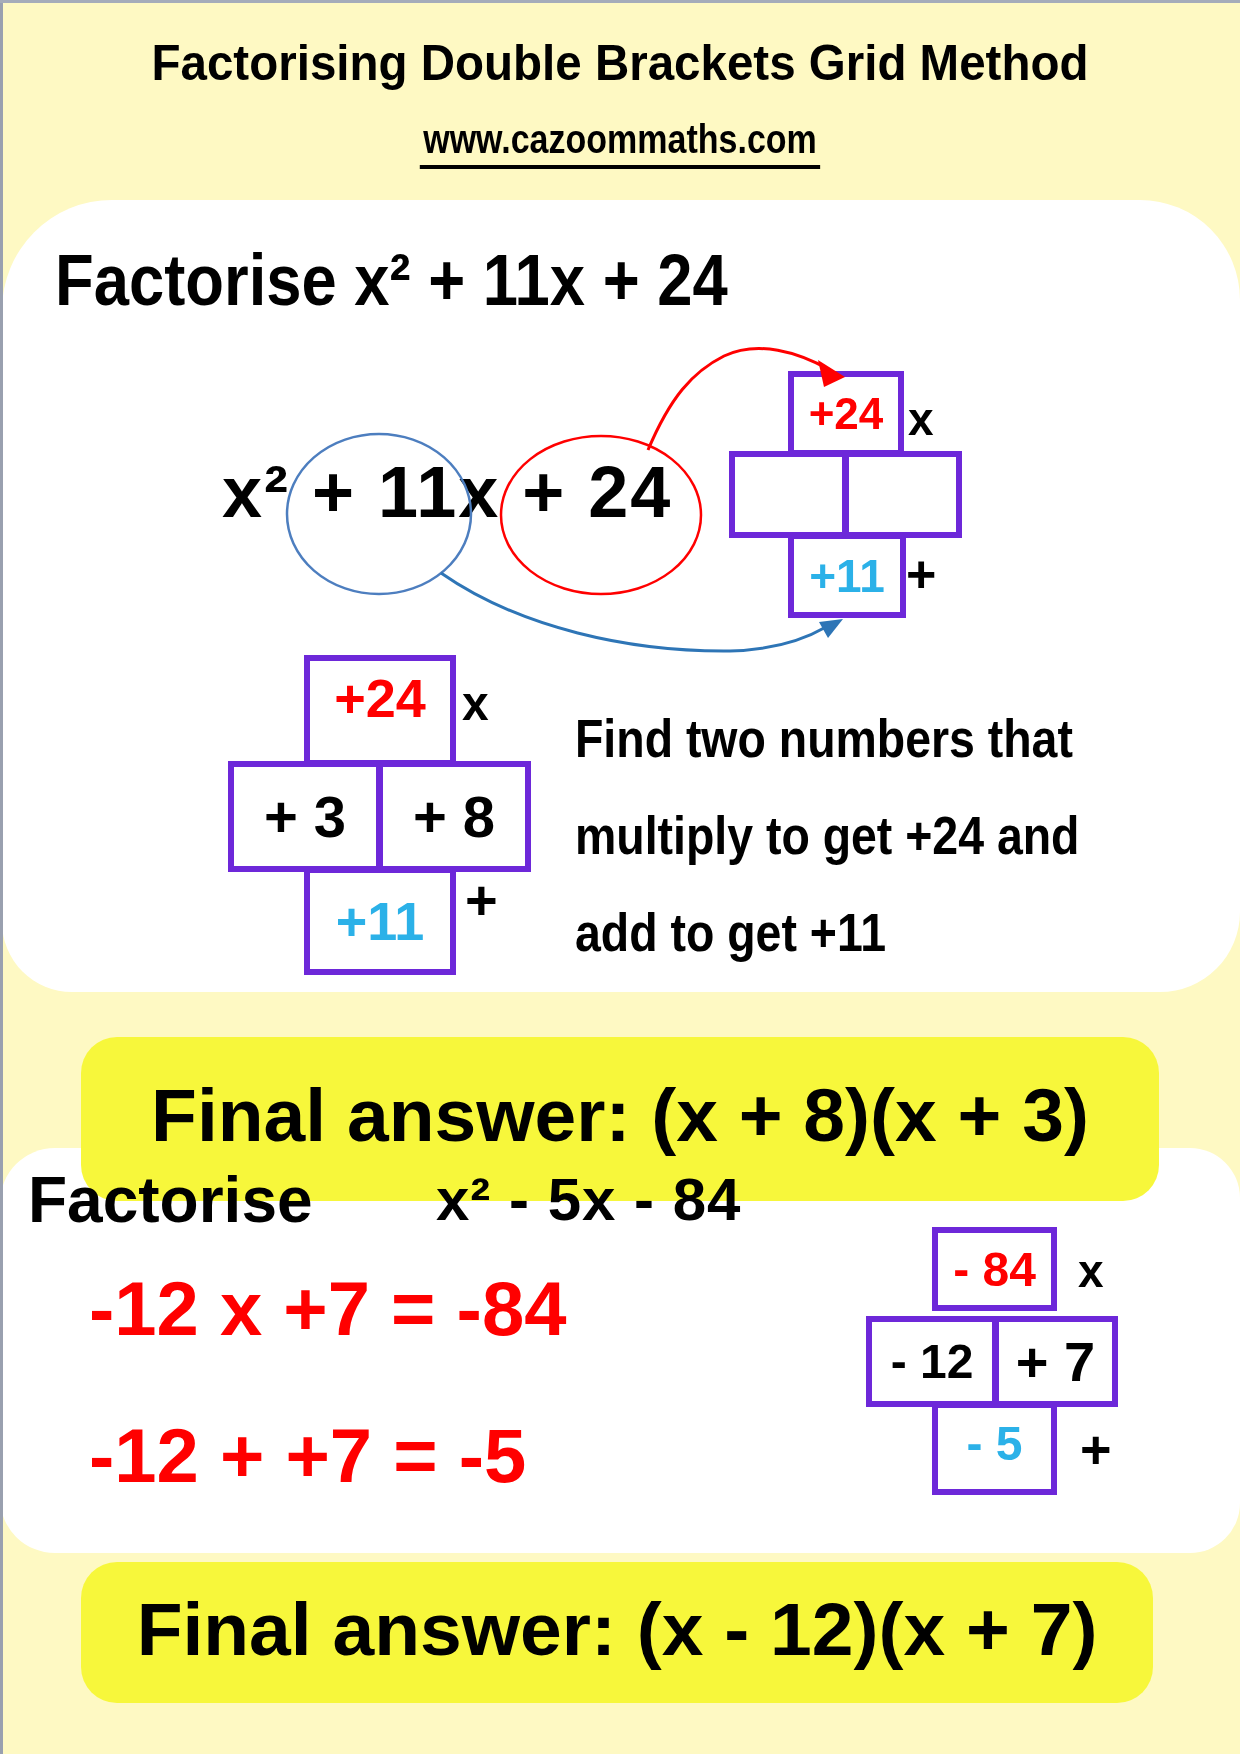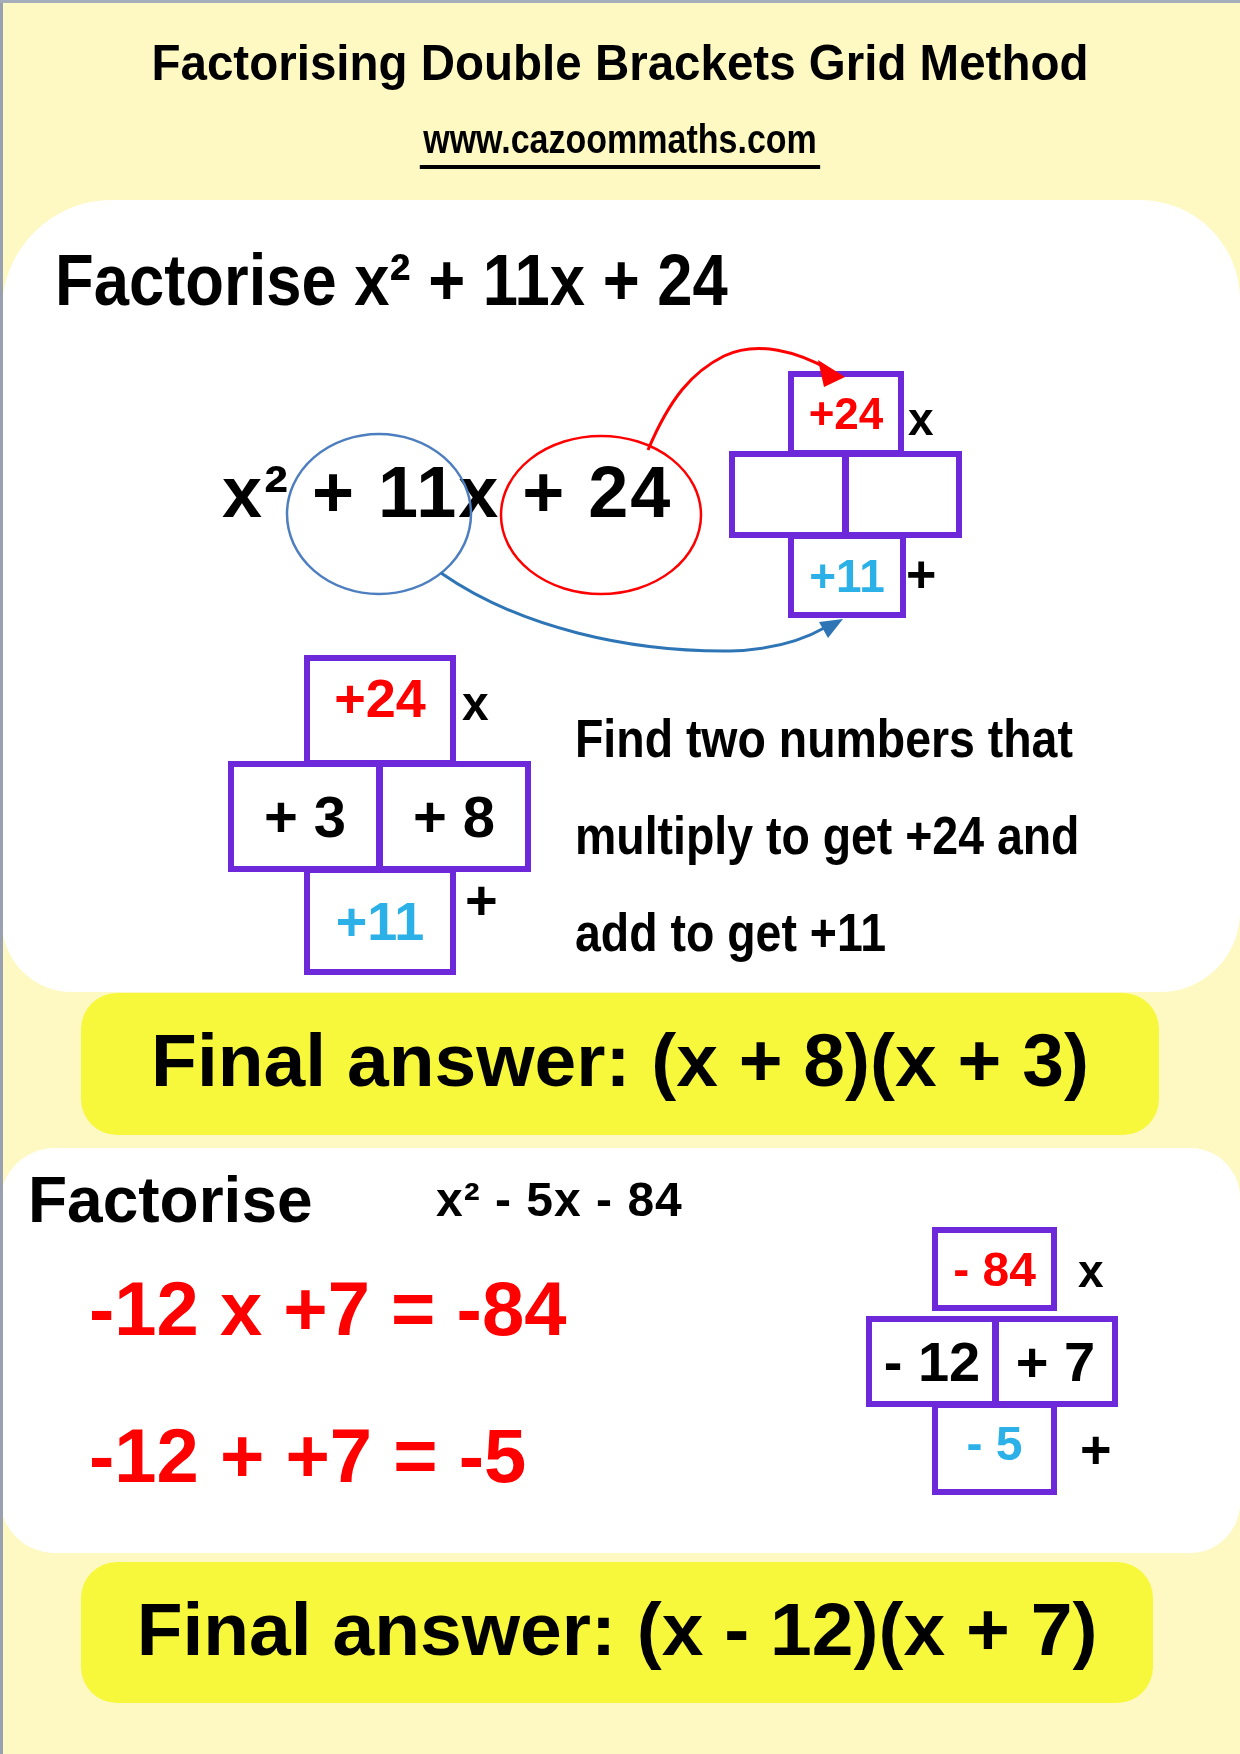--- a/index.html
+++ b/index.html
@@ -26,31 +26,31 @@
 
   .card{position:absolute;background:#fff;z-index:0;}
   .card1{left:2px;top:200px;width:1238px;height:792px;border-radius:110px 100px 80px 70px;}
   .card2{left:0px;top:1148px;width:1240px;height:405px;border-radius:55px 50px 50px 55px;}
 
   .txt{position:absolute;z-index:1;font-weight:bold;white-space:nowrap;}
   .h1{left:55px;top:240px;font-size:72px;line-height:80px;transform:scaleX(.88);transform-origin:left top;}
   .expr1{left:222px;top:452px;font-size:72px;line-height:80px;letter-spacing:2px;}
   .hint{left:575px;top:690px;font-size:54px;line-height:97px;transform:scaleX(.86);transform-origin:left top;white-space:pre-line;}
   .h2a{left:28px;top:1160px;font-size:64px;line-height:80px;}
-  .h2b{left:436px;top:1160px;font-size:48px;line-height:80px;letter-spacing:1px;}
+  .h2b{left:436px;top:1160px;font-size:60px;line-height:80px;letter-spacing:1px;}
   .redline{color:#FF0000;font-size:76px;line-height:84px;}
   .red1{left:89px;top:1267px;}
   .red2{left:89px;top:1414px;}
 
   .answer{
     position:absolute;z-index:1;background:#F7F73B;border-radius:36px;
     display:flex;align-items:center;justify-content:center;
     font-size:75px;font-weight:bold;padding-bottom:8px;box-sizing:border-box;
   }
-  .answer1{left:81px;top:993px;width:1078px;height:142px;}
+  .answer1{left:81px;top:1037px;width:1078px;height:164px;}
   .answer2{left:81px;top:1562px;width:1072px;height:141px;}
 
   .gbox{
     position:absolute;z-index:1;background:#fff;box-sizing:border-box;
     border:6px solid #6d28d9;
     display:flex;align-items:center;justify-content:center;
     font-weight:bold;
   }
   .gbox.b6{border-width:6px;}
   .gred{color:#FF0000;}
@@ -68,21 +68,21 @@
   
   .g2-product{left:304px;top:655px;width:152px;height:111px;font-size:54px;padding-bottom:26px;}
   .g2-cl{left:228px;top:761px;width:154px;height:111px;font-size:58px;}
   .g2-cr{left:377px;top:761px;width:154px;height:111px;font-size:58px;}
   .g2-sum{left:304px;top:867px;width:152px;height:108px;font-size:54px;}
   .g2-x{left:462px;top:680px;font-size:48px;}
   .g2-plus{left:465px;top:872px;font-size:56px;}
 
   
   .g3-product{left:932px;top:1227px;width:125px;height:84px;font-size:48px;}
-  .g3-cl{left:866px;top:1316px;width:132px;height:91px;font-size:56px;}
+  .g3-cl{left:866px;top:1316px;width:132px;height:91px;font-size:48px;}
   .g3-cr{left:993px;top:1316px;width:125px;height:91px;font-size:56px;}
   .g3-sum{left:932px;top:1402px;width:125px;height:93px;font-size:48px;padding-bottom:10px;}
   .g3-x{left:1078px;top:1248px;font-size:46px;}
   .g3-plus{left:1080px;top:1422px;font-size:54px;}
 
   .overlay{position:absolute;left:0;top:0;z-index:2;pointer-events:none;}
 </style>
 </head>
 <body>
 

